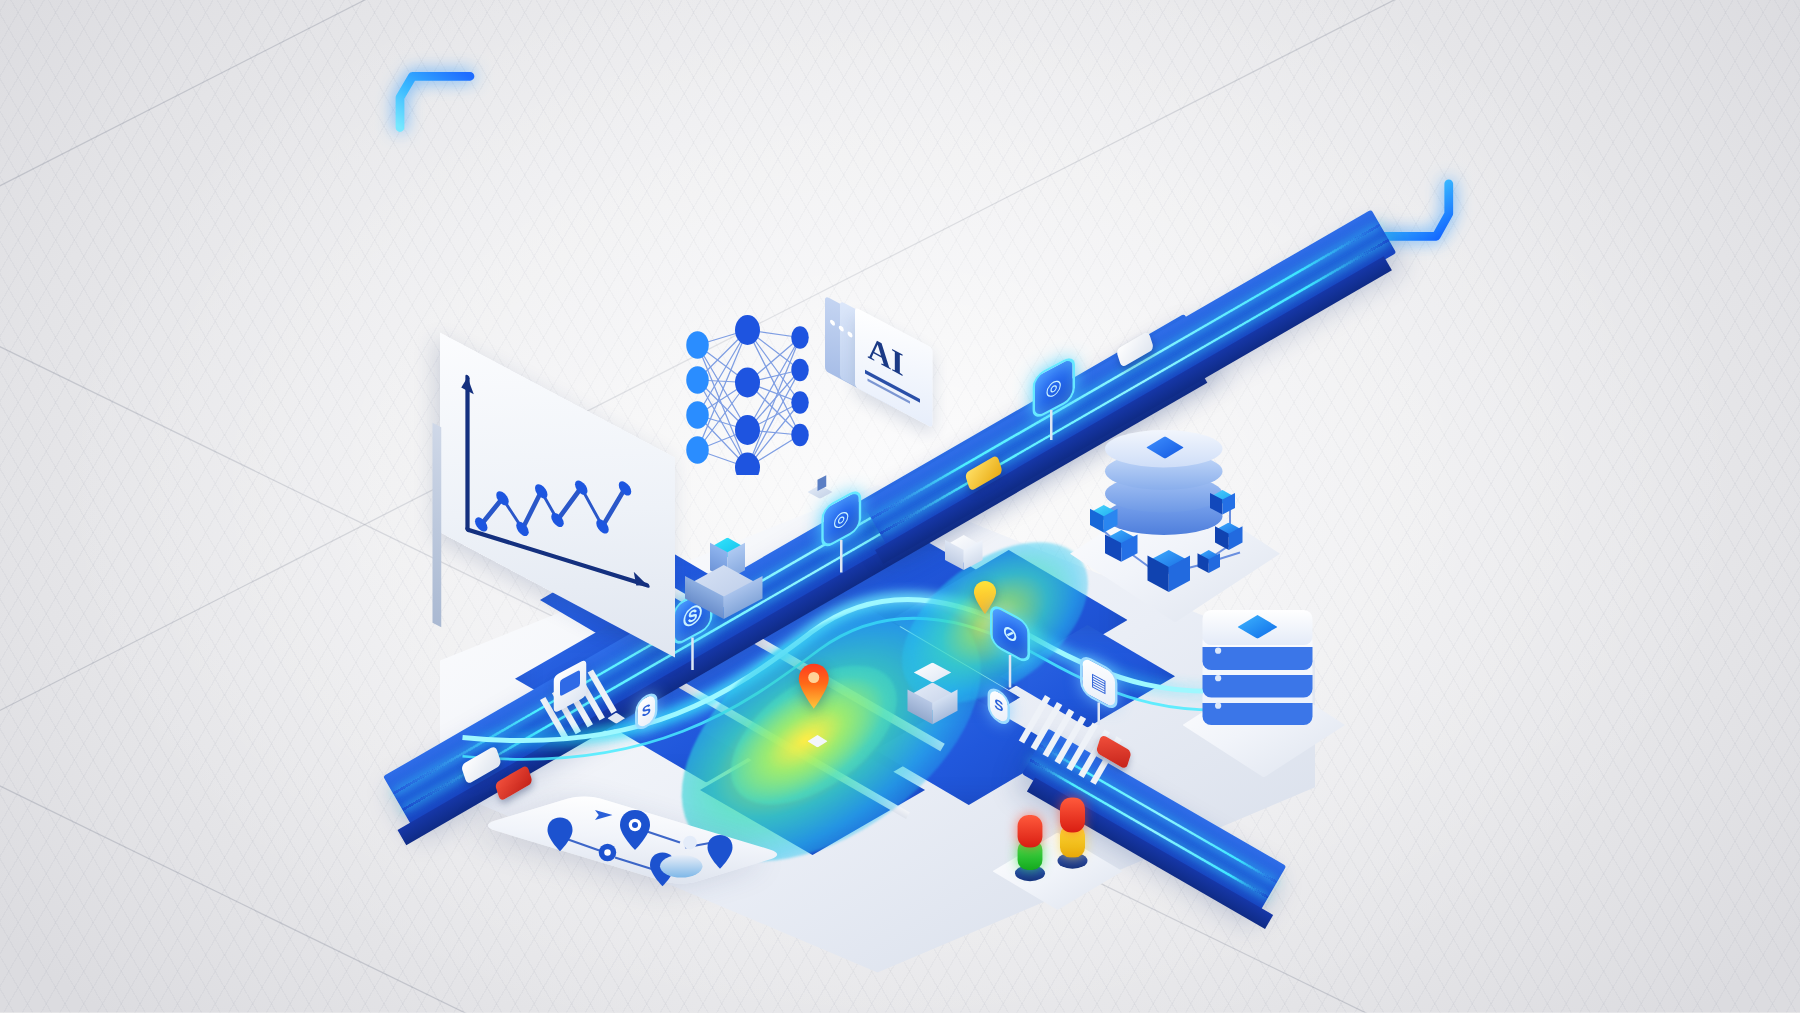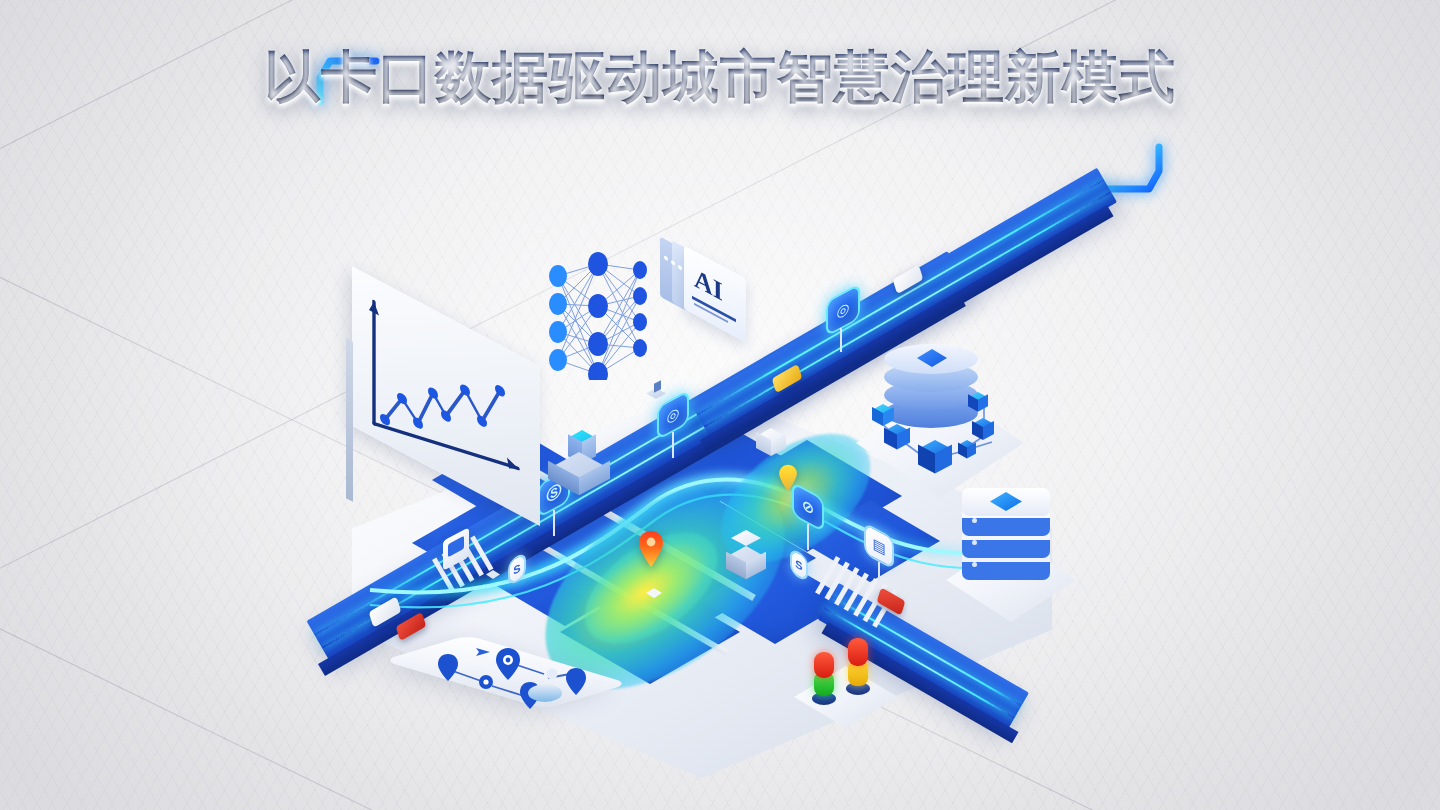--- a/index.html
+++ b/index.html
@@ -584,21 +584,20 @@
 
   <div style="position:absolute; left:443px; top:534px; width:26px; height:30px; transform:skewY(-28deg);">
     <div style="position:absolute; inset:0; background:linear-gradient(150deg,#ffffff,#dde5f2); border-radius:4px;
                 box-shadow:0 4px 8px rgba(40,60,110,.18);"></div>
     <div style="position:absolute; left:5px; top:6px; width:16px; height:13px; background:#2f6ae6; border-radius:2px;"></div>
   </div>
 
 </div>
 
 <div id="title-block">
-  <div class="title-line" id="title-line-2">以卡口数据驱动城市智慧治理新模式</div>
 </div>
 
 <div class="bracket" style="left:314px; top:56px;">
   <svg width="66" height="50" viewBox="0 0 66 50">
     <defs>
         <linearGradient id="brTL" x1="1" y1="0" x2="0" y2="1">
       <stop offset="0%" stop-color="#1e6cff"></stop>
           <stop offset="55%" stop-color="#37b6ff"></stop>
       <stop offset="100%" stop-color="#76e8ff"></stop>
         </linearGradient>

